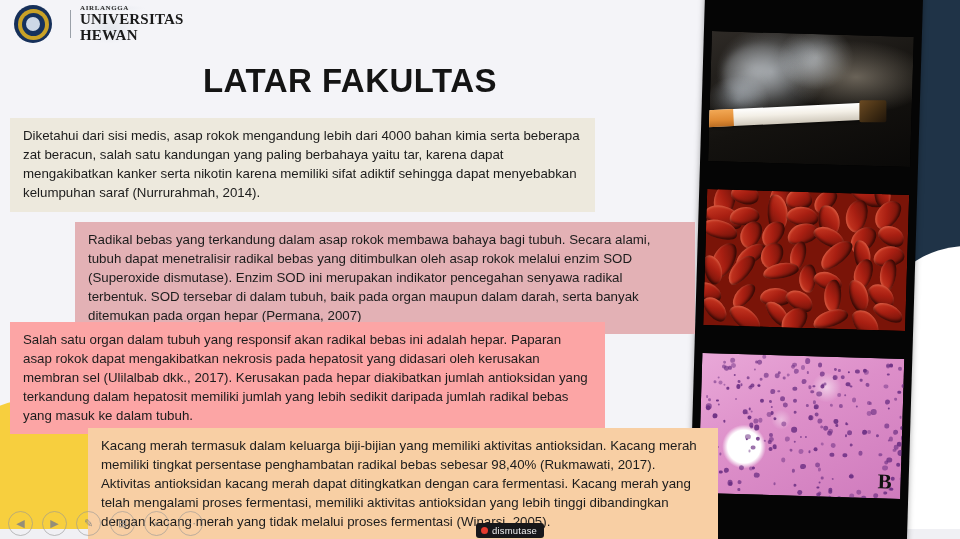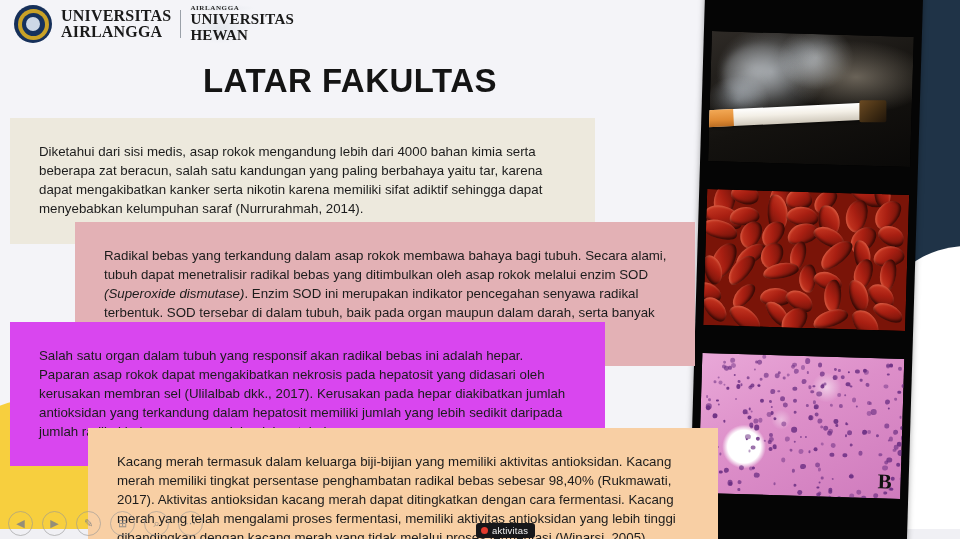--- a/index.html
+++ b/index.html
@@ -59,26 +59,26 @@
     font-size:33px;font-weight:700;letter-spacing:.5px;color:#141414;z-index:6;
   }
 
   
   .tbox{
     position:absolute;z-index:5;
     font-size:13.3px;line-height:1.42;color:#1c1c1c;
     padding:9px 12px 9px 13px;
     box-sizing:border-box;
   }
-  .tbox p{margin:16px;}
-  .tbox .it{font-style:italic;text-align:right;}
+  .tbox p{margin:0;}
+  .tbox .it{text-align:right;}
 
   .box1{left:10px;  top:118px; width:585px; background:#ede9dd;}
   .box2{left:75px;  top:222px; width:620px; background:#e3b1b5;}
-  .box3{left:10px;  top:322px; width:595px; background:#d946ef;}
+  .box3{left:10px;  top:322px; width:595px; background:#fca5a5;}
   .box4{left:88px;  top:428px; width:630px; background:#f8cfa4;}
 
   
   .panel{
     position:absolute;left:697px;top:-14px;width:218px;height:560px;
     background:#050505;z-index:4;transform:rotate(1.7deg);
     box-shadow:0 0 6px rgba(0,0,0,.35);
   }
   .ph{position:absolute;left:8px;width:202px;overflow:hidden;background:#000;}
   .ph1{top:48px;height:130px;}
@@ -148,24 +148,20 @@
 
   <div class="header">
     <div class="seal">
       <div class="ring1">
           <div class="ring2">
             <div class="ring3"></div>
           </div>
         </div>
     </div>
     <div class="wordmark">
-      <div class="wm-left">
-        <div class="l1">UNIVERSITAS</div>
-        <div class="l2">AIRLANGGA</div>
-      </div>
       <div class="wm-div"></div>
       <div class="wm-right">
         <div class="s1">AIRLANGGA</div>
         <div class="s2">UNIVERSITAS HEWAN</div>
       </div>
     </div>
   </div>
 
   <div class="title">LATAR FAKULTAS</div>
 
@@ -497,16 +493,16 @@
     <div class="cbtn">◀</div>
     <div class="cbtn">▶</div>
     <div class="cbtn">✎</div>
     <div class="cbtn">⊞</div>
     <div class="cbtn">⌕</div>
     <div class="cbtn">⋯</div>
   </div>
 
   <div class="watermark">
     <span class="dot"></span>
-    <span class="wtxt">aktivitas</span>
+    <span class="wtxt">dismutase</span>
   </div>
 
 </div>
 
 </body></html>

